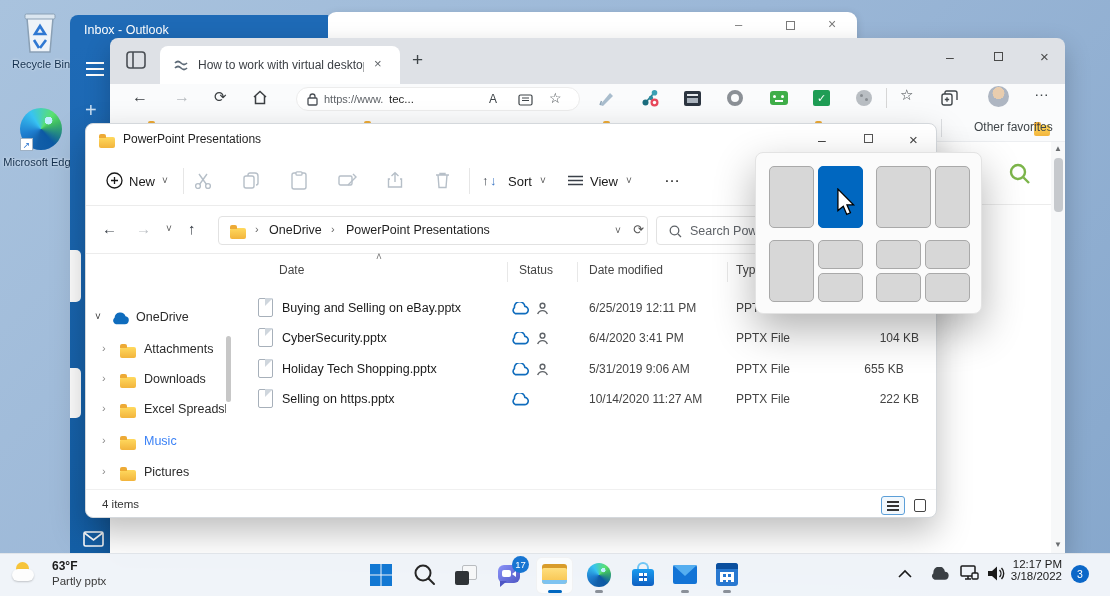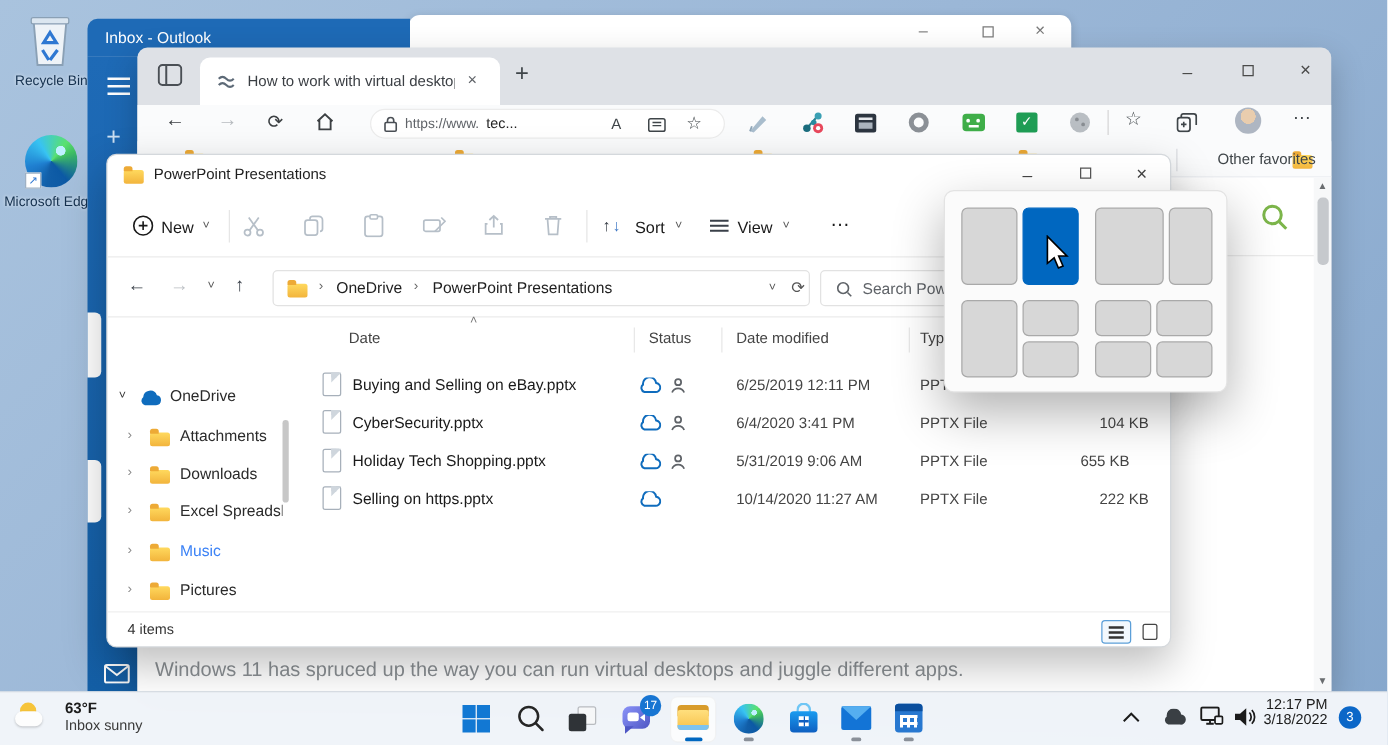--- a/index.html
+++ b/index.html
@@ -154,21 +154,20 @@
       <span class="folder abs" style="left:842px;top:9px"></span>
       <span class="abs txt" style="left:864px;top:7px;font-size:12px;color:#3f4549">Other favorites</span>
     </div>
 
     <div class="abs" style="left:0;top:104px;width:955px;height:411px;background:#fff">
       <svg class="abs" style="left:898px;top:20px" width="24" height="24" viewBox="0 0 24 24">
         <circle cx="10" cy="10" r="7" fill="none" stroke="#7cb54a" stroke-width="2.4"></circle>
         <line x1="15.5" y1="15.5" x2="21" y2="21" stroke="#7cb54a" stroke-width="2.4"></line>
       </svg>
       <span class="abs" style="left:833px;top:62px;width:110px;height:1px;background:#ececec"></span>
-      <span class="abs txt" style="left:14px;top:386px;font-size:16px;color:#8a8f93">Windows 11 has spruced up the way you can run virtual desktops and juggle different apps.</span>
 
       <span class="abs" style="left:941px;top:0;width:14px;height:411px;background:#f7f8f9"></span>
       <span class="abs txt" style="left:944px;top:2px;font-size:8px;color:#6a6d70">▲</span>
       <span class="abs" style="left:944px;top:16px;width:9px;height:54px;background:#c6c9cd;border-radius:4px"></span>
       <span class="abs txt" style="left:944px;top:398px;font-size:8px;color:#6a6d70">▼</span>
     </div>
   </div>
 
   <div class="abs" style="left:85px;top:123px;width:852px;height:395px;background:#fff;border:1px solid #d4d8dc;border-radius:8px;box-shadow:0 14px 34px rgba(0,0,0,.26);overflow:hidden">
     
@@ -389,21 +388,21 @@
   <svg class="abs" style="left:836px;top:188px" width="20" height="28" viewBox="0 0 17 26">
     <path d="M1 1 L1 21 L6 17 L9.2 24.5 L12.6 23 L9.4 15.6 L15.5 15.6 Z" fill="#fff" stroke="#000" stroke-width="1.2"></path>
   </svg>
 
   <div class="abs" style="left:0;top:553px;width:1110px;height:43px;background:rgba(243,246,250,.97);border-top:1px solid rgba(0,0,0,.06)">
 
     <div class="abs" style="left:6px;top:2px;width:150px;height:39px">
       <span class="abs" style="left:10px;top:6px;width:13px;height:13px;background:#f6c43a;border-radius:50%"></span>
       <span class="abs" style="left:6px;top:13px;width:22px;height:12px;background:#fdfdfd;border-radius:7px;box-shadow:0 1px 2px rgba(0,0,0,.2)"></span>
       <span class="abs txt" style="left:46px;top:3px;font-size:12px;font-weight:bold;color:#1b1b1b">63°F</span>
-      <span class="abs txt" style="left:46px;top:19px;font-size:11.5px;color:#3a3a3a">Inbox sunny</span>
+      <span class="abs txt" style="left:46px;top:19px;font-size:11.5px;color:#3a3a3a">Partly pptx</span>
     </div>
 
     <svg class="abs" style="left:369px;top:9px" width="24" height="24" viewBox="0 0 24 24">
       <rect x="1" y="1" width="10.5" height="10.5" fill="#1278d3"></rect>
         <rect x="12.5" y="1" width="10.5" height="10.5" fill="#1278d3"></rect>
       <rect x="1" y="12.5" width="10.5" height="10.5" fill="#1278d3"></rect>
         <rect x="12.5" y="12.5" width="10.5" height="10.5" fill="#1278d3"></rect>
     </svg>
     <svg class="abs" style="left:413px;top:9px" width="23" height="23" viewBox="0 0 23 23">
       <circle cx="10" cy="10" r="7.5" fill="none" stroke="#262626" stroke-width="2"></circle>

